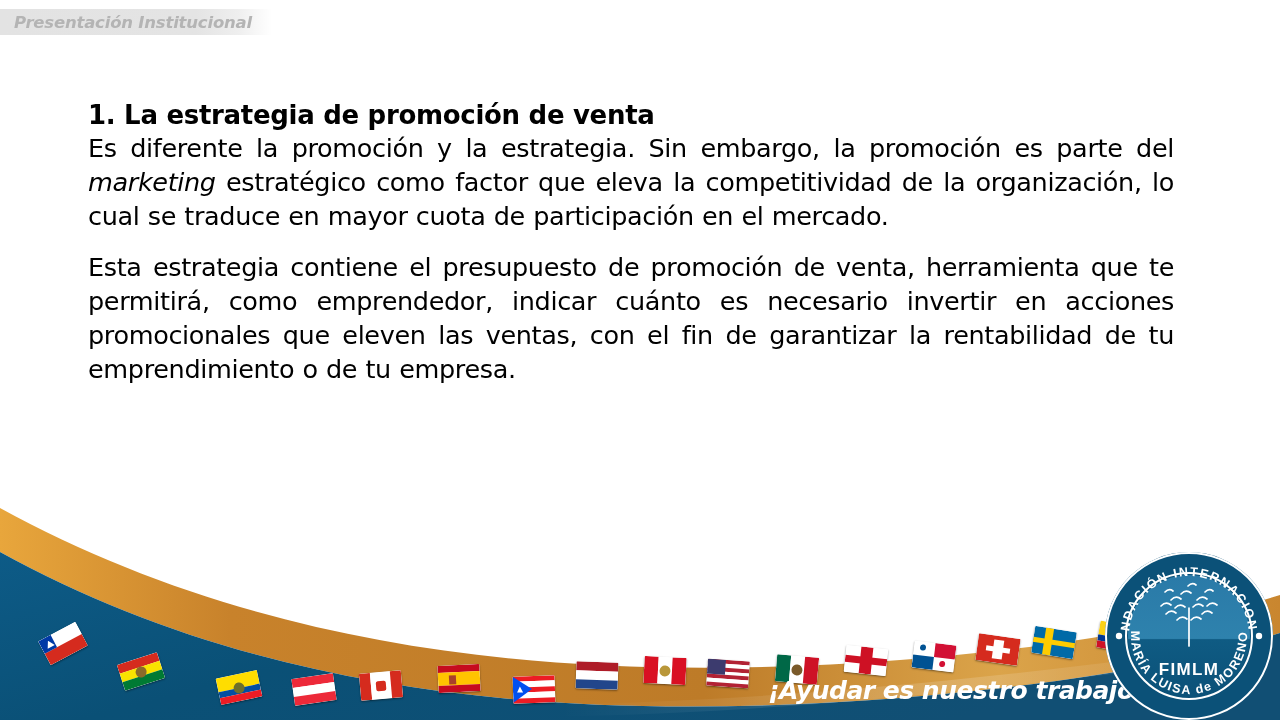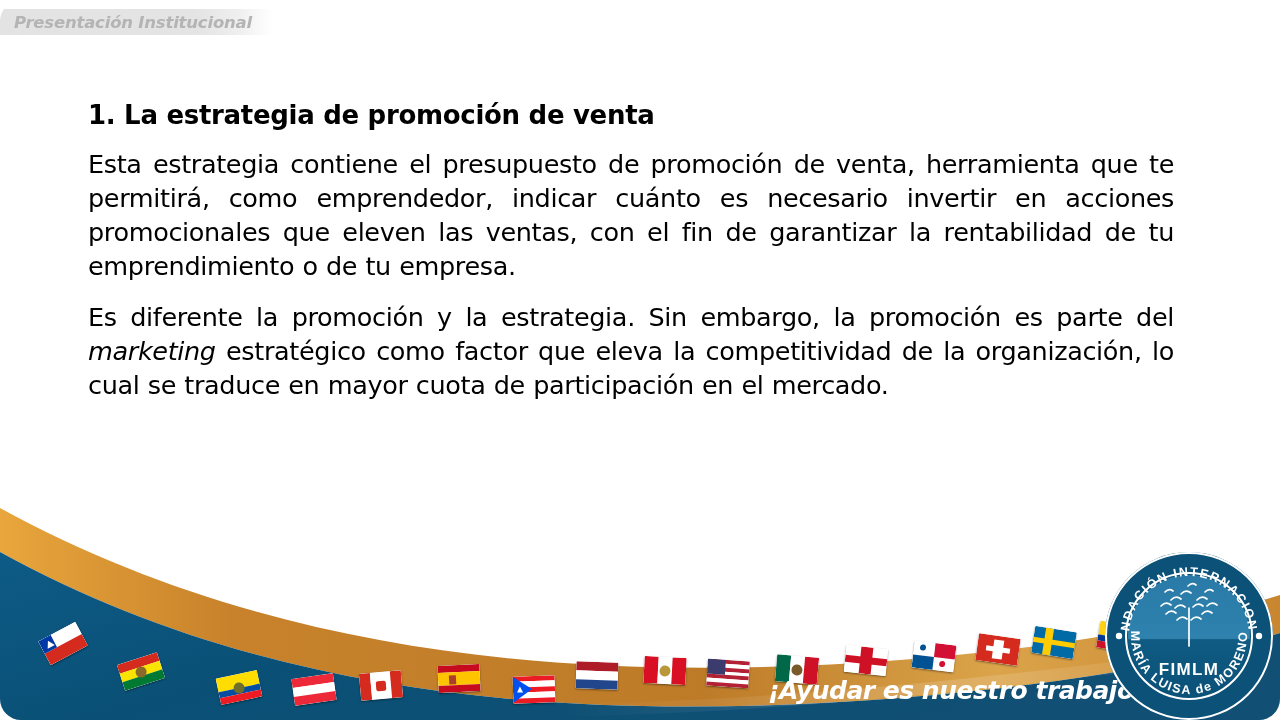--- a/index.html
+++ b/index.html
@@ -13,21 +13,20 @@
     overflow: hidden;
     font-family: "DejaVu Sans", sans-serif;
   }
 
   #slide {
     position: relative;
     width: 1280px;
     height: 720px;
     background: #ffffff;
     overflow: hidden;
-    border-radius: 21px;
   }
 
   
   #header-bar {
     position: absolute;
     left: 0;
     top: 9px;
     width: 272px;
     height: 26px;
     background: linear-gradient(to right, #e3e3e3 0%, #e4e4e4 72%, #efefef 88%, #ffffff 100%);
@@ -69,21 +68,21 @@
   }
   .heading {
     font-family: "DejaVu Sans", sans-serif;
     font-size: 26px;
     font-weight: bold;
     color: #000000;
     letter-spacing: -0.3px;
     line-height: 1.18;
     margin: 0 0 11px 0;
   }
-  #heading-2 { margin-bottom: 16px; }
+  #heading-2 { margin-bottom: 0; }
 
   .para {
     font-family: "DejaVu Sans", sans-serif;
     font-size: 25.5px;
     color: #000000;
     text-align: justify;
     text-justify: inter-word;
     line-height: 1.335;
     letter-spacing: -0.35px;
     margin: 0 0 17px 0;
@@ -153,23 +152,23 @@
   <div id="header-bar">
     <span id="header-label">Presentación Institucional</span>
   </div>
 
 
   <div id="content">
 
 
     <div class="heading" id="heading-2">1. La estrategia de promoción de venta</div>
 
+    <p class="para"><span>Es diferente la promoción y la estrategia. Sin embargo, la promoción es parte del </span><em>marketing</em><span> estratégico como factor que eleva la competitividad de la organización, lo cual se traduce en mayor cuota de participación en el mercado.</span></p>
+
     <p class="para">Esta estrategia contiene el presupuesto de promoción de venta, herramienta que te permitirá, como emprendedor, indicar cuánto es necesario invertir en acciones promocionales que eleven las ventas, con el fin de garantizar la rentabilidad de tu emprendimiento o de tu empresa.</p>
-
-    <p class="para"><span>Es diferente la promoción y la estrategia. Sin embargo, la promoción es parte del </span><em>marketing</em><span> estratégico como factor que eleva la competitividad de la organización, lo cual se traduce en mayor cuota de participación en el mercado.</span></p>
   </div>
 
   <div id="bottom-art">
     <svg width="1280" height="230" viewBox="0 0 1280 230" xmlns="http://www.w3.org/2000/svg">
       <defs>
         <linearGradient id="gradOrange" x1="0" y1="0" x2="1" y2="0">
           <stop offset="0%" stop-color="#e8a63c"></stop>
           <stop offset="18%" stop-color="#c8822b"></stop>
           <stop offset="55%" stop-color="#bd7b28"></stop>
           <stop offset="78%" stop-color="#dba44a"></stop>

